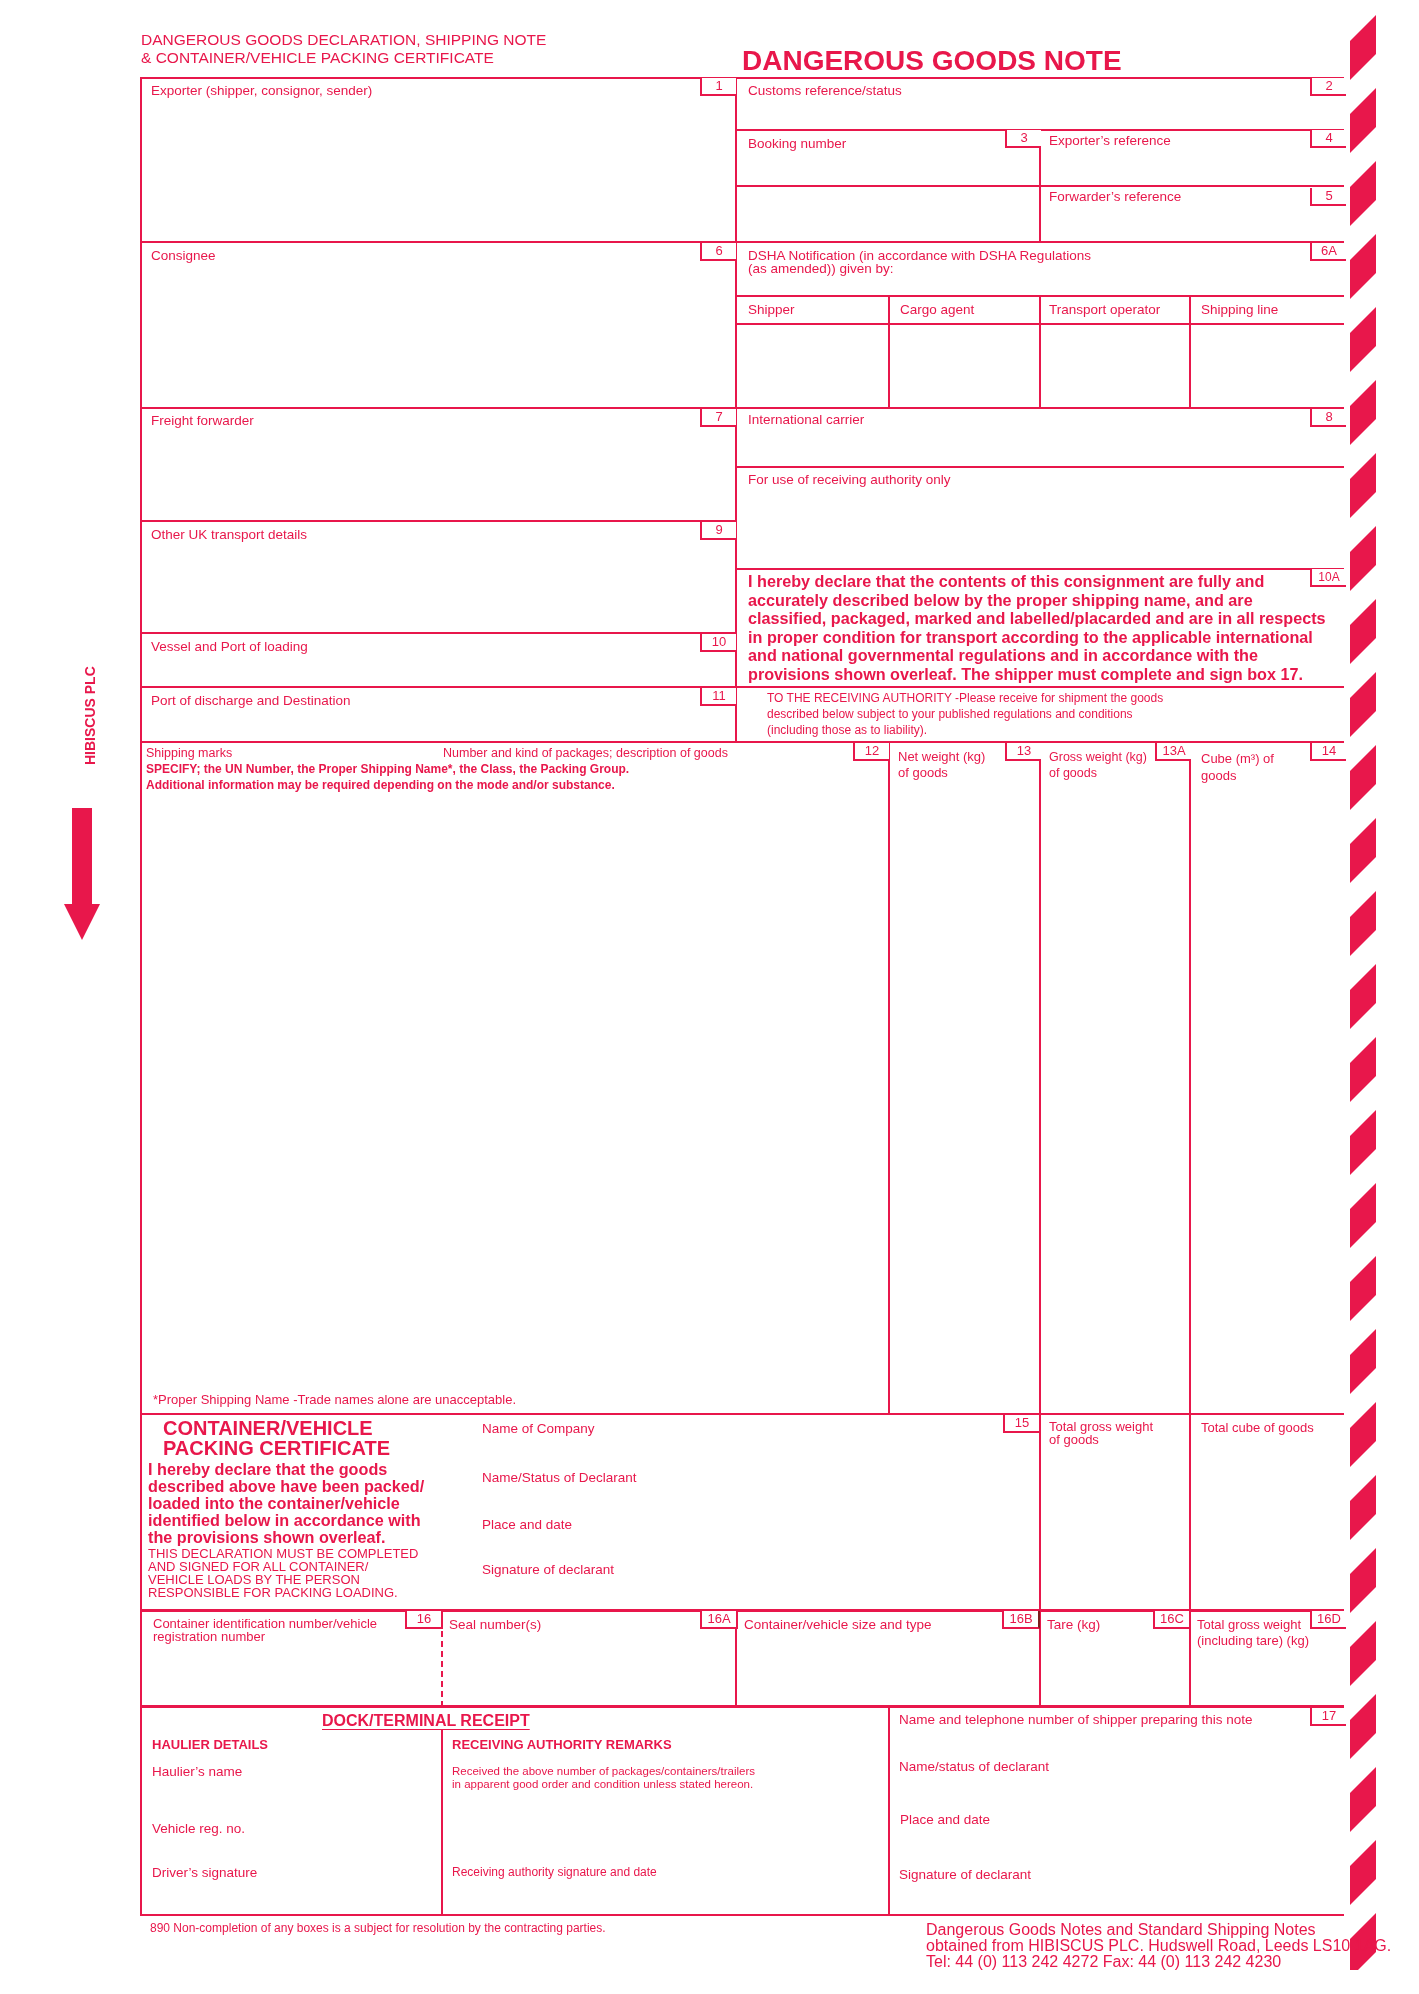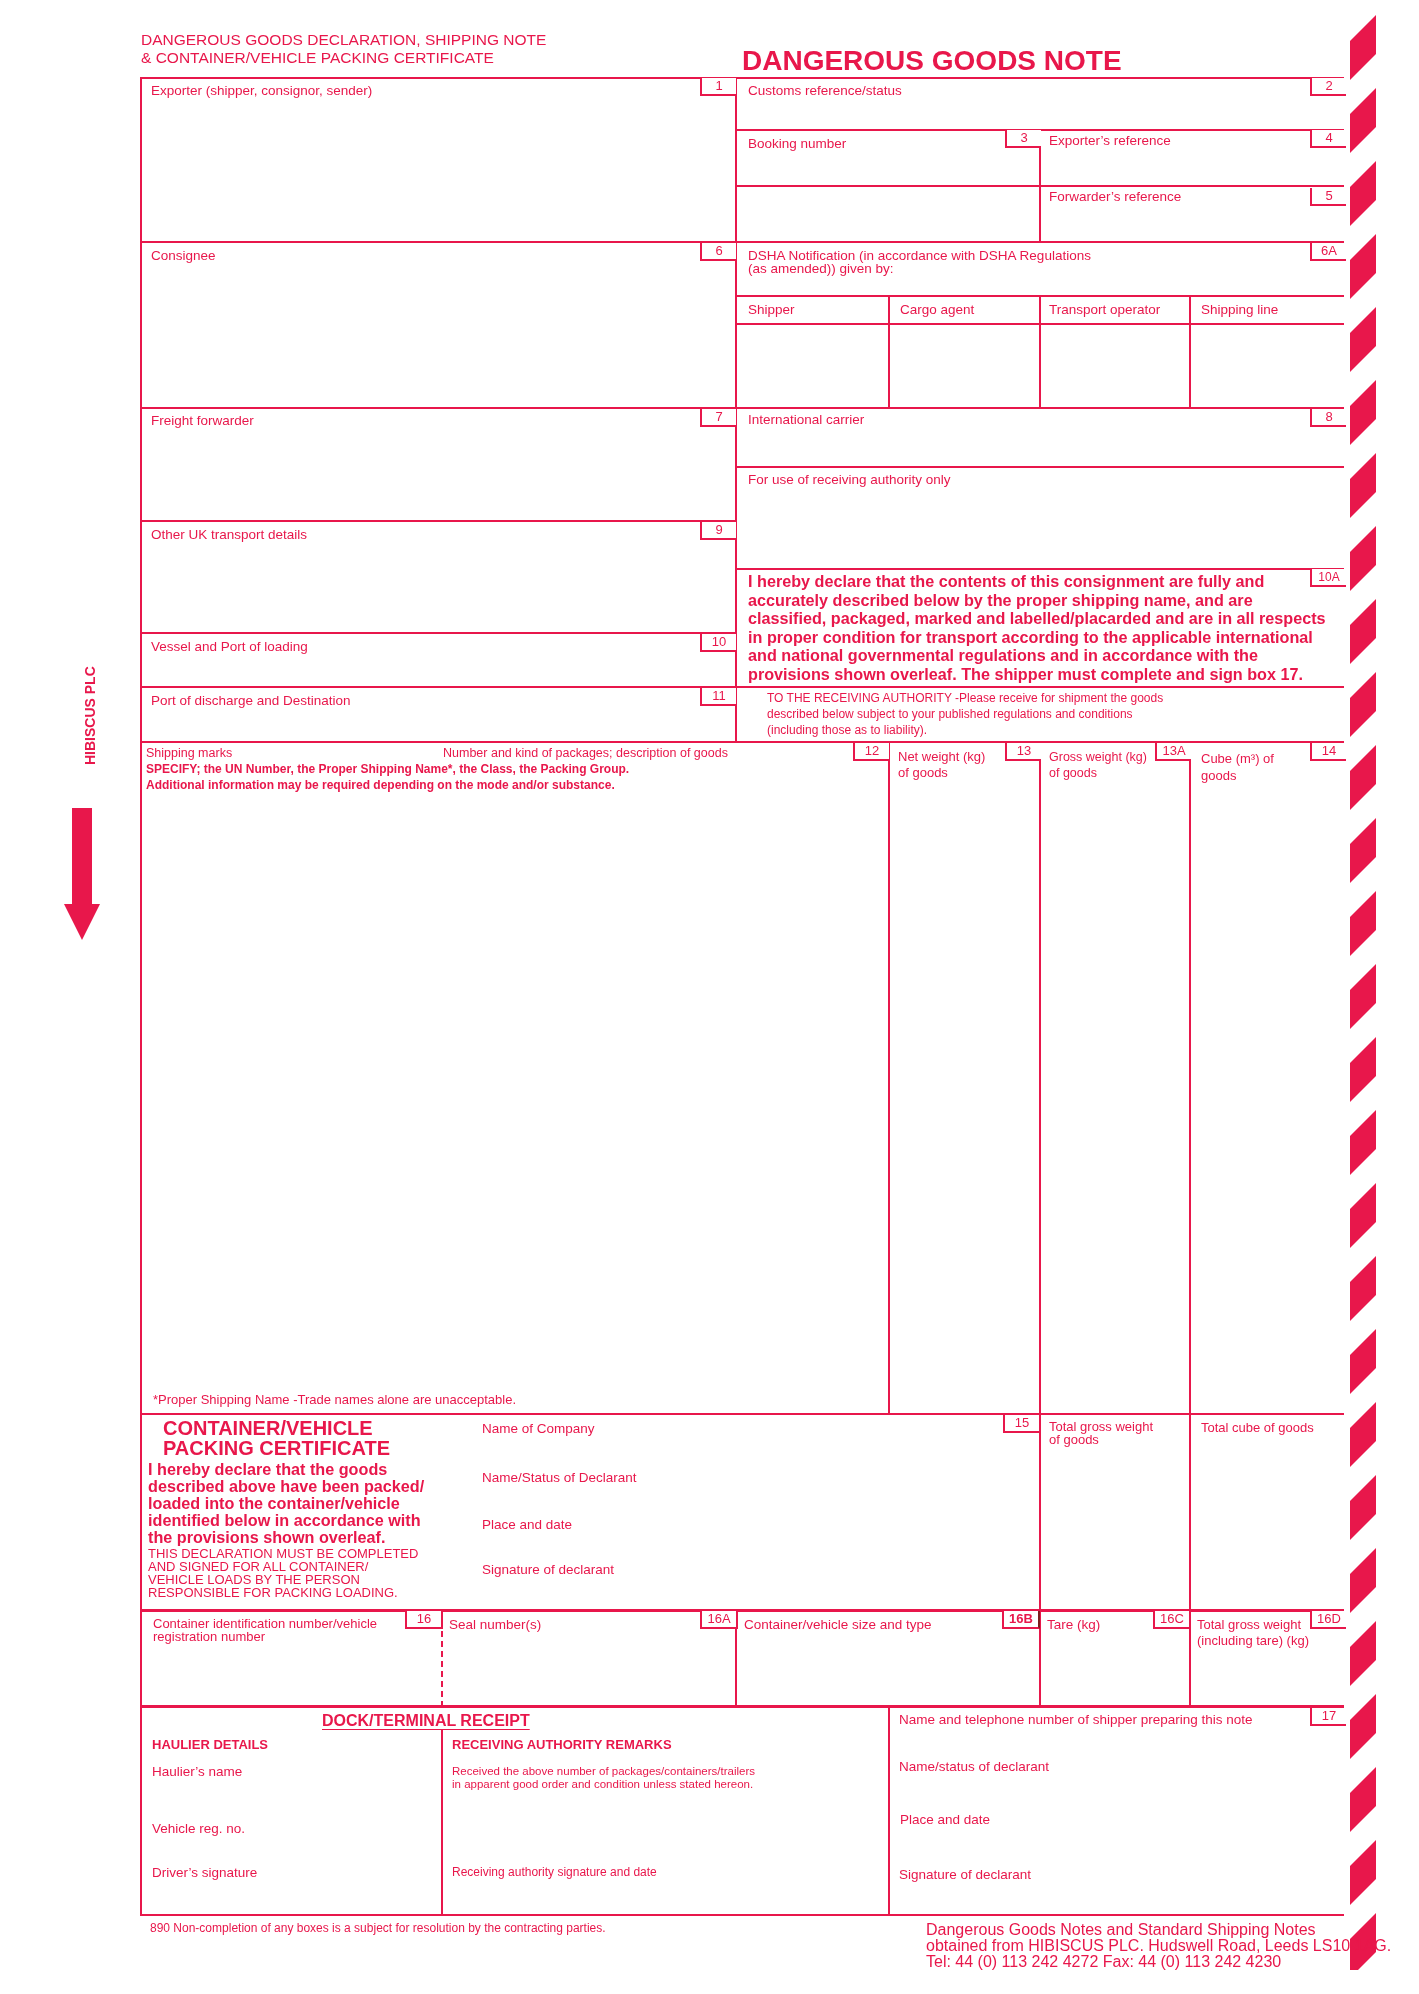--- a/index.html
+++ b/index.html
@@ -227,21 +227,21 @@
   <div>registration number</div>
 </div>
 <div class="num" style="left:405px; top:1611px; width:34px; border-right:2px solid #e8174b;">16</div>
 <div class="abs" style="left:142px; top:1645px; width:297px; height:60px;"></div>
 
 <div class="lbl" style="left:449px; top:1617px;">Seal number(s)</div>
 <div class="num" style="left:700px; top:1611px; width:34px; border-right:2px solid #e8174b;">16A</div>
 <div class="abs" style="left:444px; top:1635px; width:290px; height:70px;"></div>
 
 <div class="lbl" style="left:744px; top:1617px;">Container/vehicle size and type</div>
-<div class="num" style="left:1002px; top:1611px; width:34px; border-right:2px solid #7f1d1d;font-weight:bold;">16B</div>
+<div class="num" style="left:1002px; top:1611px; width:34px; border-right:2px solid #7f1d1d;">16B</div>
 <div class="abs" style="left:737px; top:1635px; width:300px; height:70px;"></div>
 
 <div class="lbl" style="left:1047px; top:1617px;">Tare (kg)</div>
 <div class="num" style="left:1153px; top:1611px; width:34px; border-right:2px solid #e8174b;">16C</div>
 <div class="abs" style="left:1041px; top:1635px; width:147px; height:70px;"></div>
 
 <div class="lbl" style="left:1197px; top:1617px; font-size:13px; line-height:16px;">
   <div>Total gross weight</div>
   <div>(including tare) (kg)</div>
 </div>

